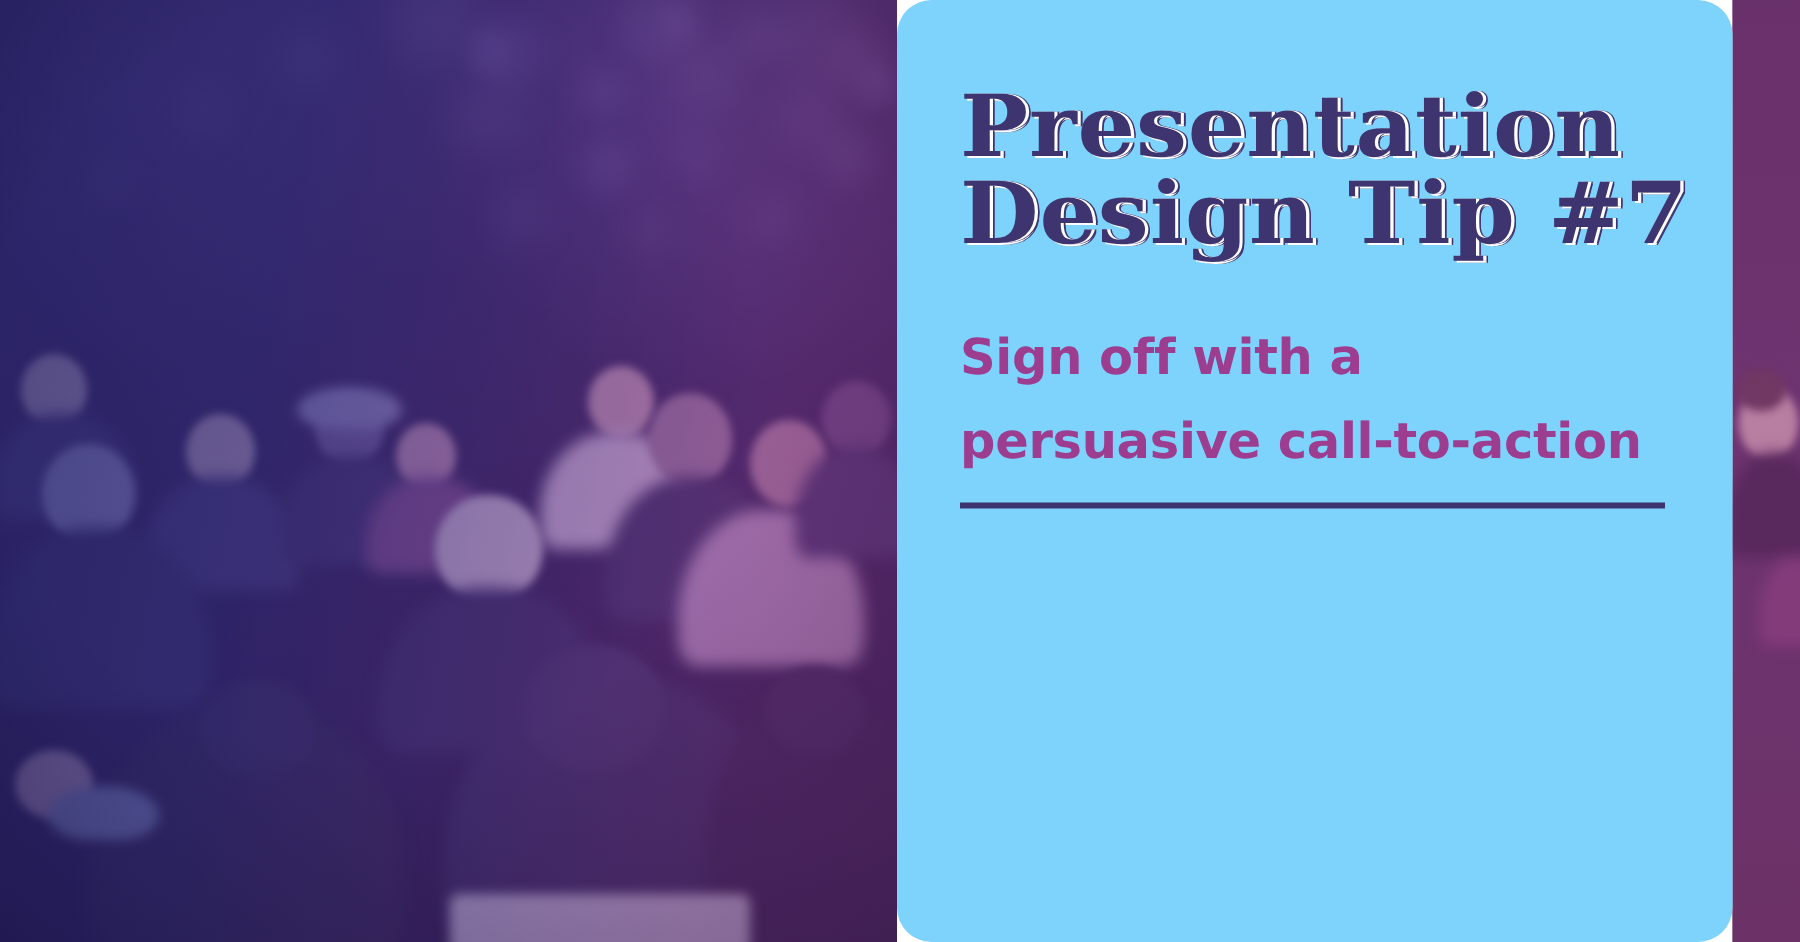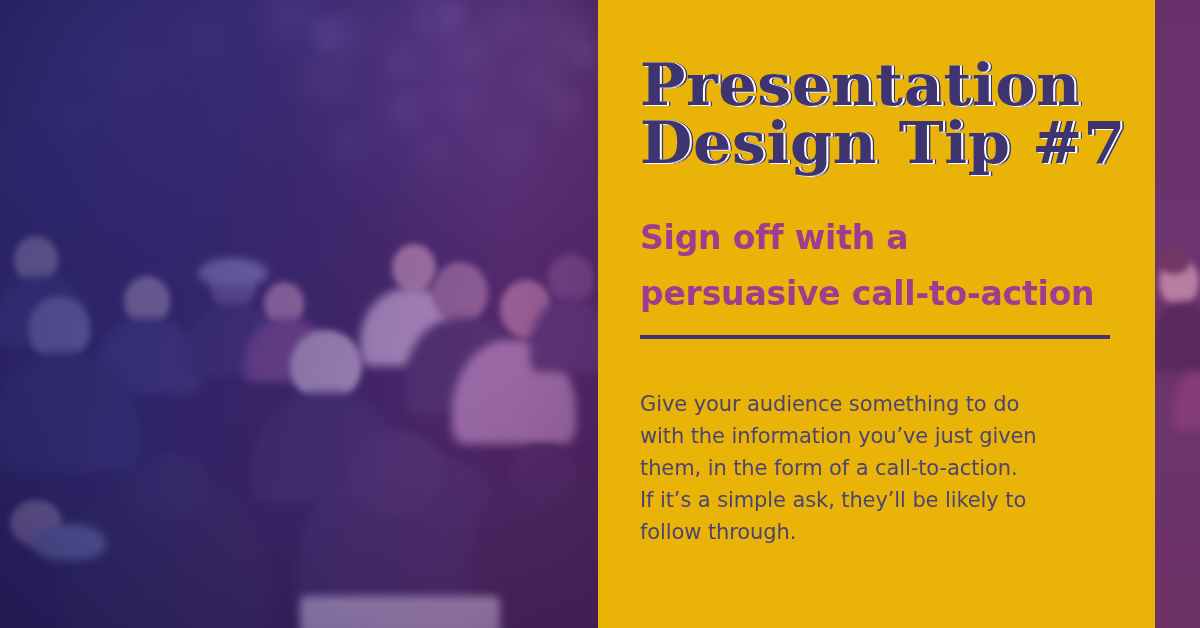--- a/index.html
+++ b/index.html
@@ -102,21 +102,22 @@
     background: linear-gradient(180deg, rgba(110,48,110,0.35) 0%, rgba(128,55,122,0.30) 100%);
   }
 
   
   .text-panel {
     position: absolute;
     left: 598px;
     top: 0;
     width: 557px;
     height: 628px;
-    background: #eab308;
+    background: #7dd3fc;
+    border-radius: 23px;
   }
 
   .title-block {
     position: absolute;
     left: 42px;
     top: 56px;
     width: 500px;
   }
   .title-line {
     font-family: "DejaVu Serif", serif;
@@ -267,22 +268,15 @@
       <div class="title-line">Design Tip #7</div>
     </div>
 
     <div class="subtitle">
       <span>Sign off with a persuasive</span>
       <span>call-to-action</span>
     </div>
 
     <div class="divider"></div>
 
-    <div class="body-text">
-      <span class="ln">Give your audience something to do</span>
-      <span class="ln">with the information you’ve just given</span>
-      <span class="ln">them, in the form of a call-to-action.</span>
-      <span class="ln">If it’s a simple ask, they’ll be likely to</span>
-      <span class="ln">follow through.</span>
-    </div>
 
   </div>
 </div>
 
 </body></html>

